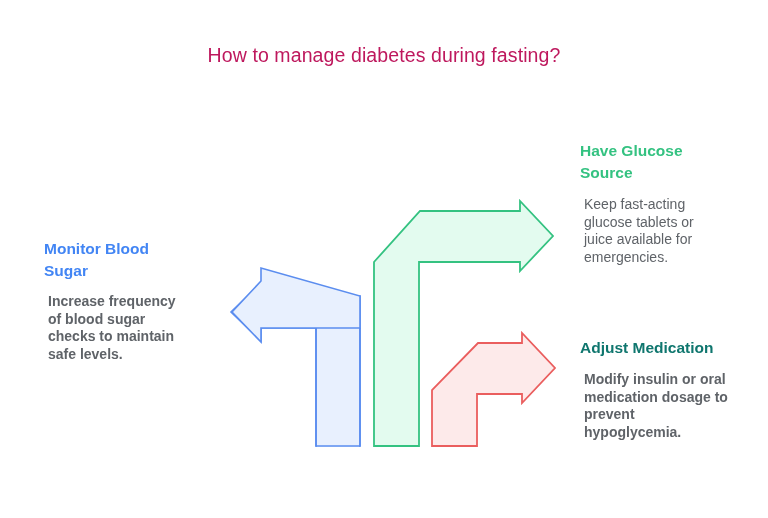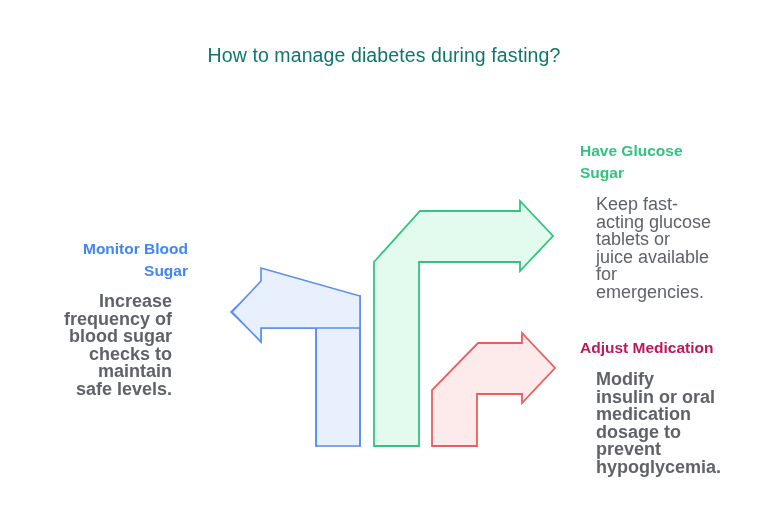--- a/index.html
+++ b/index.html
@@ -45,32 +45,32 @@
   .block {
     position: absolute;
   }
   .block-heading {
     font-size: 15.5px;
     font-weight: bold;
     line-height: 22px;
     margin: 0;
   }
   .block-body {
-    font-size: 18px;
+    font-size: 14px;
     line-height: 17.5px;
     color: #5f6368;
-    margin: 16px;
+    margin: 4px;
   }
 
   
   #block-monitor {
     left: 44px;
     top: 238px;
     width: 144px;
-    text-align: right;
+    text-align: left;
   }
   #block-monitor .block-heading { color: #4285f4; }
   #block-monitor .block-body { margin-top: 11px; font-weight: bold; }
 
   
   #block-glucose {
     left: 580px;
     top: 140px;
     width: 148px;
     text-align: left;
@@ -86,21 +86,21 @@
     text-align: left;
   }
   #block-medication .block-heading { color: #ea5e5e; }
   #block-medication .block-body { margin-top: 12px; font-weight: bold; }
 </style>
 </head>
 <body style="background: rgb(255, 255, 255);">
 
 <div id="stage">
 
-  <div class="title" style="color: #0f766e;">How to manage diabetes during fasting?</div>
+  <div class="title" style="color: #be185d;">How to manage diabetes during fasting?</div>
 
   <svg class="arrow-layer" viewBox="0 0 768 518">
 
     <g>
       <path d="M 316 447
                L 316 328
                L 261 328
                L 261 341
                L 231 312
                L 261 283
@@ -150,22 +150,22 @@
                Z" fill="#fdeaea" stroke="#ea5e5e" stroke-width="1.8" stroke-linejoin="miter"></path>
     </g>
   </svg>
 
   <div class="block" id="block-monitor">
     <div class="block-heading" style="color: rgb(66, 133, 244);">Monitor Blood Sugar</div>
     <div class="block-body">Increase frequency of blood sugar checks to maintain safe levels.</div>
   </div>
 
   <div class="block" id="block-glucose">
-    <div class="block-heading" style="color: rgb(52, 194, 129);">Have Glucose Sugar</div>
+    <div class="block-heading" style="color: rgb(52, 194, 129);">Have Glucose Source</div>
     <div class="block-body">Keep fast-acting glucose tablets or juice available for emergencies.</div>
   </div>
 
   <div class="block" id="block-medication">
-    <div class="block-heading" style="color: #be185d;">Adjust Medication</div>
+    <div class="block-heading" style="color: #0f766e;">Adjust Medication</div>
     <div class="block-body">Modify insulin or oral medication dosage to prevent hypoglycemia.</div>
   </div>
 
 </div>
 
 </body></html>

